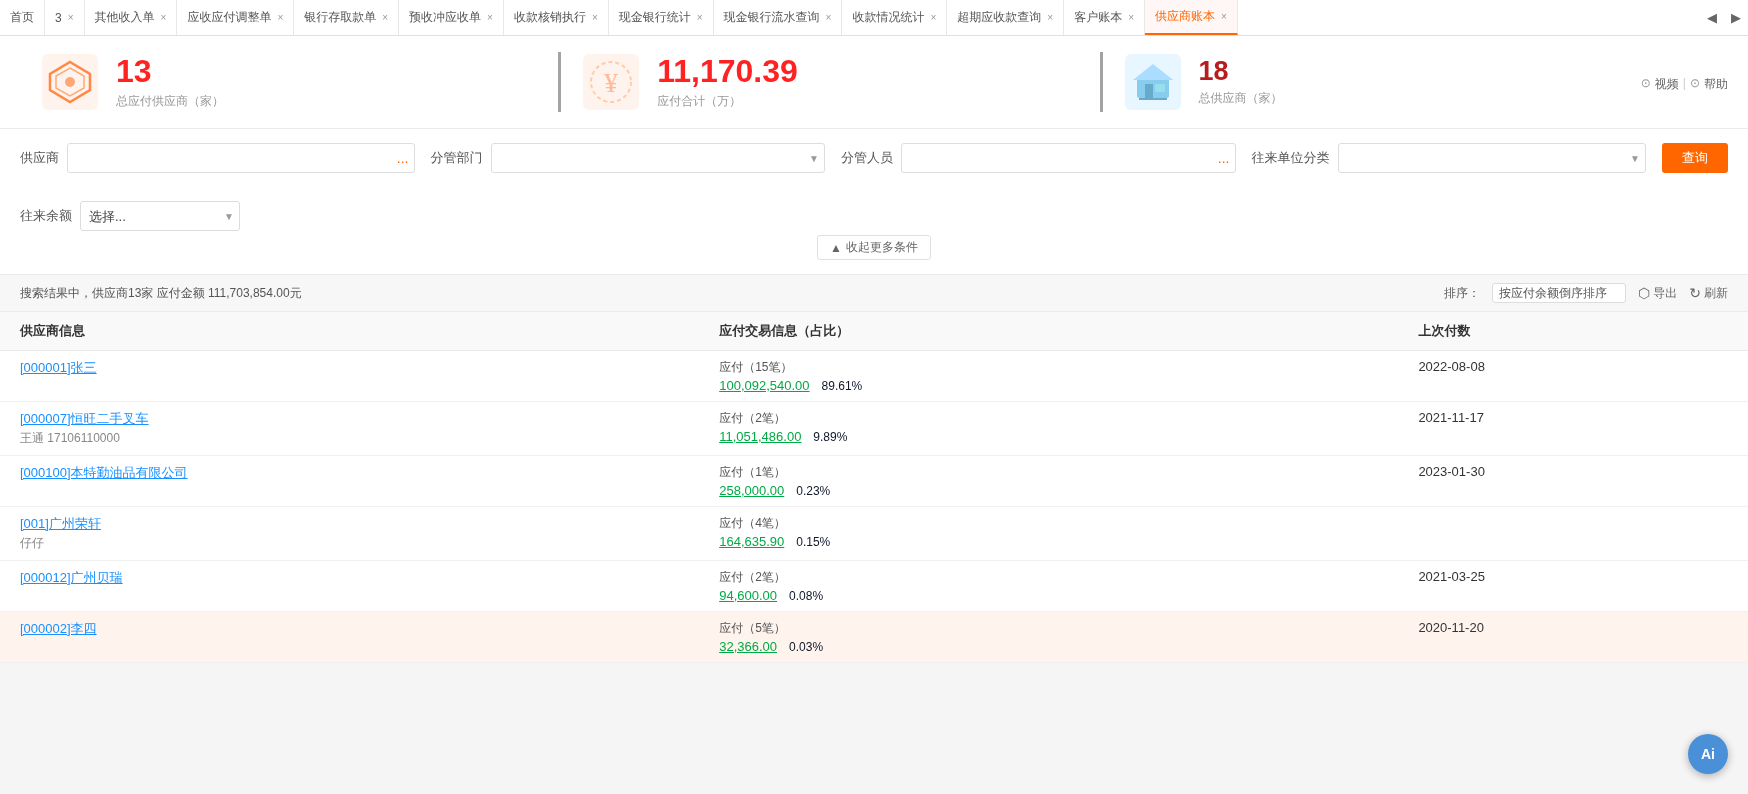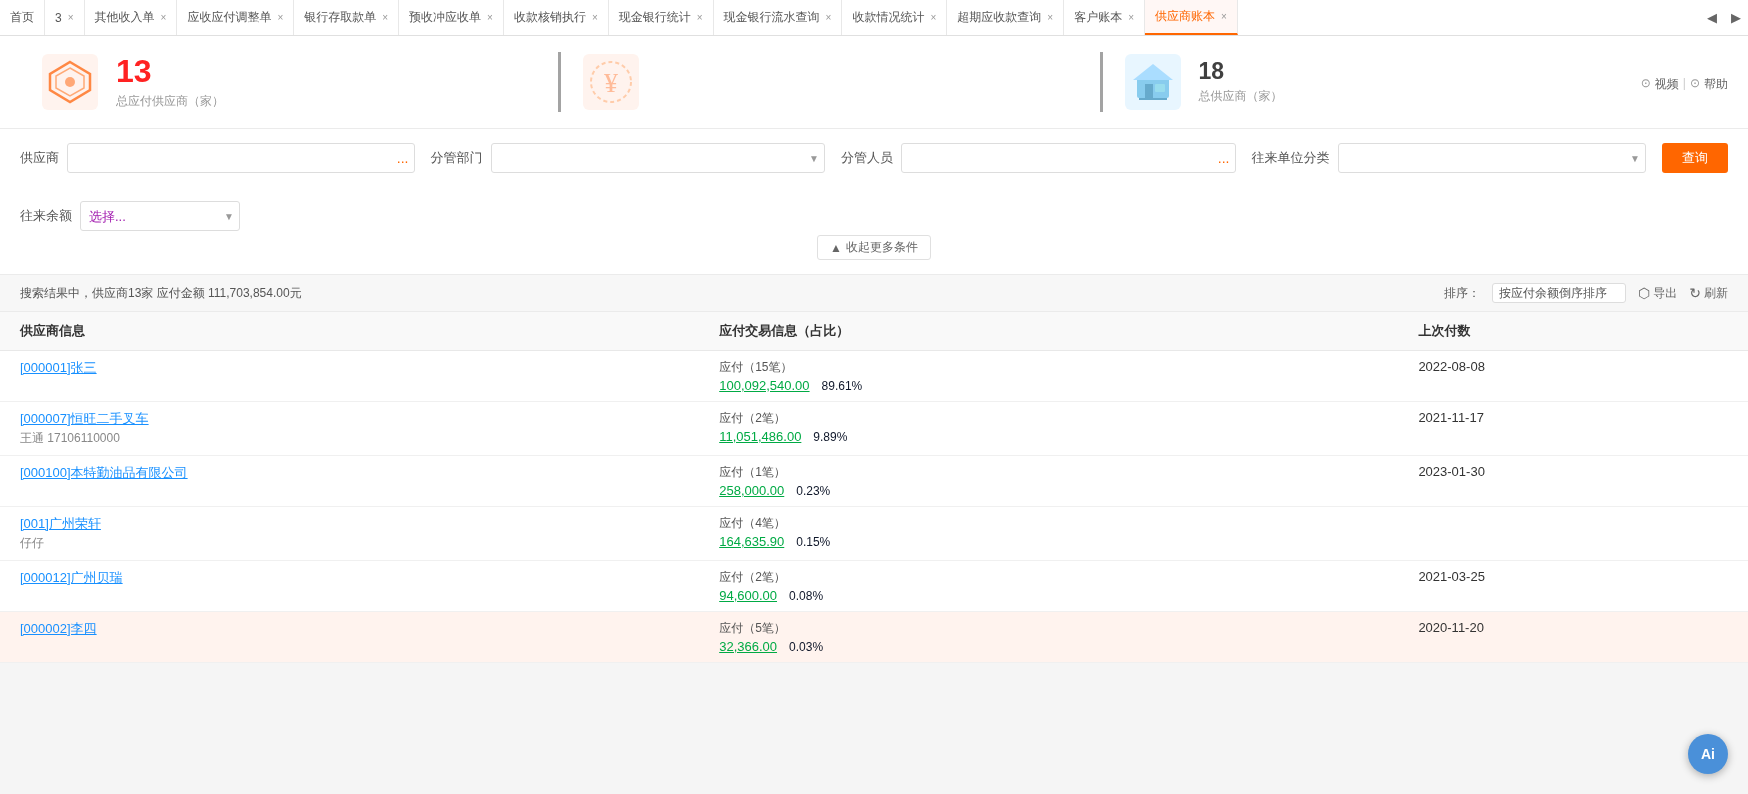--- a/index.html
+++ b/index.html
@@ -59,21 +59,21 @@
       width: 60px;
       height: 60px;
       display: flex;
       align-items: center;
       justify-content: center;
       margin-right: 16px;
       flex-shrink: 0;
     }
     .summary-text { flex: 1; }
     .summary-number { font-size: 32px; font-weight: bold; color: #ff2222; line-height: 1.1; }
-    .summary-number.dark { color: #404040; font-size: 23px; }
+    .summary-number.dark { color: #b91c1c; font-size: 27px; }
     .summary-label { font-size: 12px; color: #999; margin-top: 4px; }
 
     .help-links {
       display: flex;
       align-items: flex-start;
       font-size: 12px;
       color: #666;
       flex-shrink: 0;
       gap: 4px;
       padding-top: 4px;
@@ -132,21 +132,21 @@
       flex: 1;
       position: relative;
     }
     .select-input {
       width: 100%;
       height: 30px;
       border: 1px solid #ddd;
       border-radius: 3px;
       padding: 0 24px 0 8px;
       font-size: 13px;
-      color: #a21caf;
+      color: #404040;
       background: #fff;
       outline: none;
       appearance: none;
       cursor: pointer;
     }
     .select-arrow {
       position: absolute;
       right: 6px;
       top: 50%;
       transform: translateY(-50%);
@@ -316,20 +316,24 @@
     </div>
   </div>
 
   <div class="summary-card">
     <div class="summary-icon">
       <svg width="56" height="56" viewBox="0 0 56 56">
         <rect width="56" height="56" rx="6" fill="#fff3ee"></rect>
         <text x="28" y="38" font-size="28" text-anchor="middle" fill="#ffbb99" font-family="serif">¥</text>
         <circle cx="28" cy="28" r="20" fill="none" stroke="#ffccaa" stroke-width="2" stroke-dasharray="4,3"></circle>
       </svg>
+    </div>
+    <div class="summary-text">
+      <div class="summary-number">11,170.39</div>
+      <div class="summary-label">应付合计（万）</div>
     </div>
   </div>
 
   <div class="summary-card" style="border-right:none;flex:1;">
     <div class="summary-icon">
       <svg width="56" height="56" viewBox="0 0 56 56">
         <rect width="56" height="56" rx="6" fill="#e8f6ff"></rect>
 
         <rect x="12" y="24" width="32" height="20" rx="2" fill="#88ccee"></rect>
         <rect x="20" y="30" width="8" height="14" fill="#66aacc"></rect>

